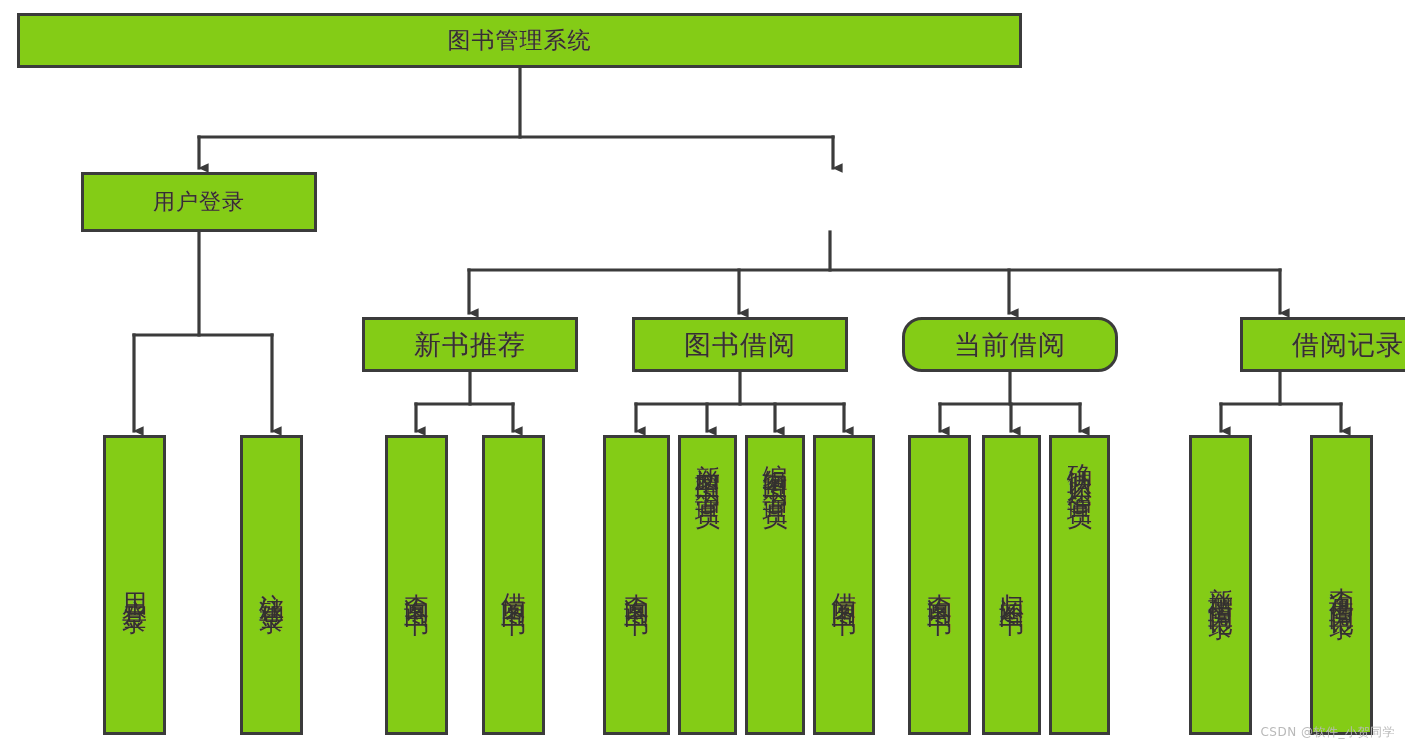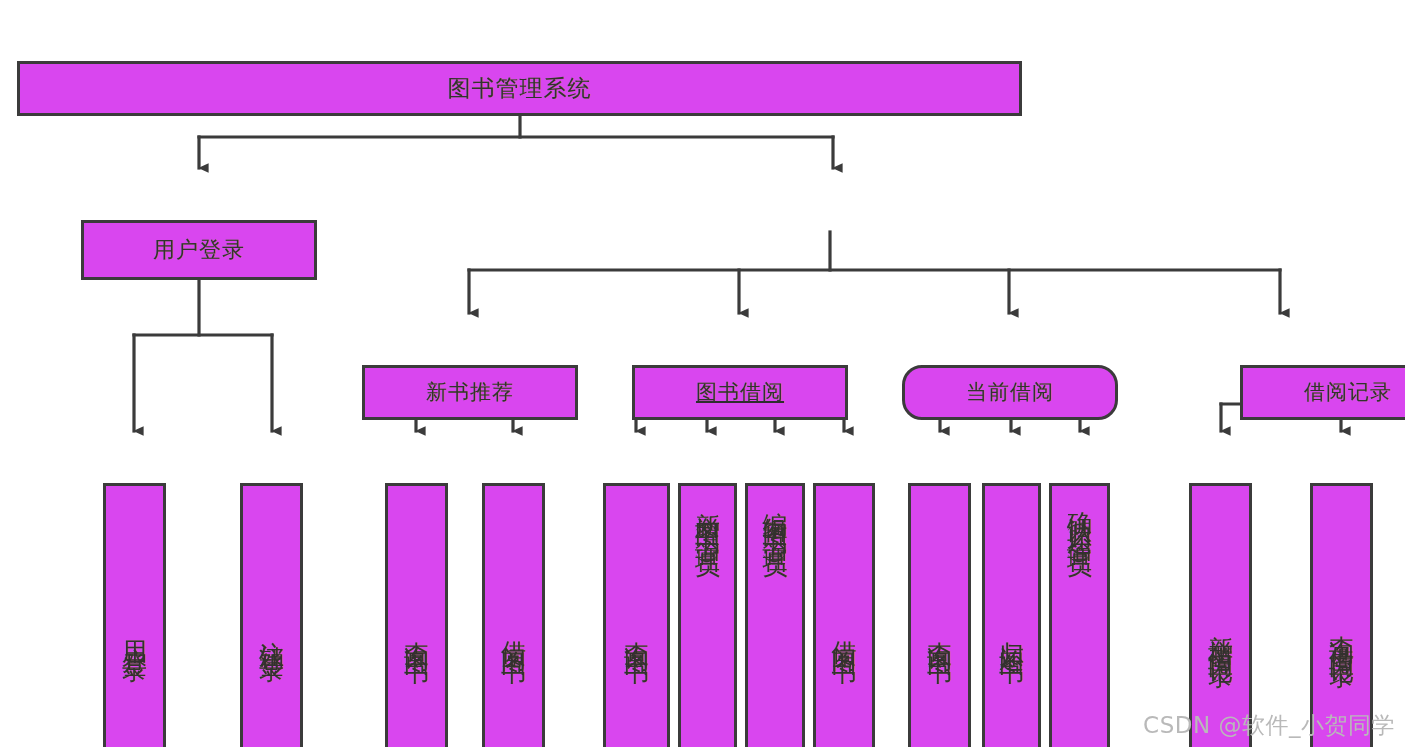--- a/index.html
+++ b/index.html
@@ -12,27 +12,26 @@
   }
   #stage{position:relative;width:1405px;height:747px;background:#fff;}
 
   
   #wires{position:absolute;left:0;top:0;width:1405px;height:747px;}
 
   
   .node{
     position:absolute;
     box-sizing:border-box;
-    background:#d946ef;
+    background:#84cc16;
     border:3px solid #3b3b3b;
     display:flex;
     align-items:center;
     justify-content:center;
     color:#2e2e2e;
-    margin-top:48px;
   }
   .node .lbl{
     display:block;
     text-align:center;
     line-height:1.18;
     color:#33312f;
     text-shadow:0.6px 0 0 rgba(214,138,60,.55), -0.6px 0 0 rgba(110,150,205,.45);
   }
 
   
@@ -40,23 +39,23 @@
   .root .lbl{font-size:23px;letter-spacing:1px;}
 
   
   .lvl2{top:172px;width:236px;height:60px;}
   .lvl2 .lbl{font-size:22px;letter-spacing:1px;}
   #n-user-login{left:81px;}
   #n-book-manage{left:712px;}
 
   
   .lvl3{top:317px;width:216px;height:55px;}
-  .lvl3 .lbl{font-size:21px;letter-spacing:1px;}
+  .lvl3 .lbl{font-size:27px;letter-spacing:1px;}
   #n-new-book{left:362px;}
-  #n-book-borrow{left:632px;text-decoration:underline;}
+  #n-book-borrow{left:632px;}
   #n-current-borrow{left:902px;border-radius:20px;}
   #n-borrow-record{left:1240px;}
 
   
   .leaf{
     top:435px;height:300px;
     border-width:3px;
     align-items:flex-start;
     justify-content:center;
     padding-top:0;
@@ -87,21 +86,21 @@
   #l-cb-query        {left:908px;width:63px;}
   #l-cb-return       {left:982px;width:59px;}
   #l-cb-confirm      {left:1049px;width:61px;}
   #l-br-add          {left:1189px;width:63px;}
   #l-br-query        {left:1310px;width:63px;}
 
   
   #watermark{
     position:absolute;
     right:10px;bottom:6px;
-    font-size:23px;
+    font-size:12px;
     color:#b9b9b9;
     letter-spacing:0.5px;
     white-space:nowrap;
     pointer-events:none;
   }
 </style>
 </head>
 <body>
 
 <div id="stage">

